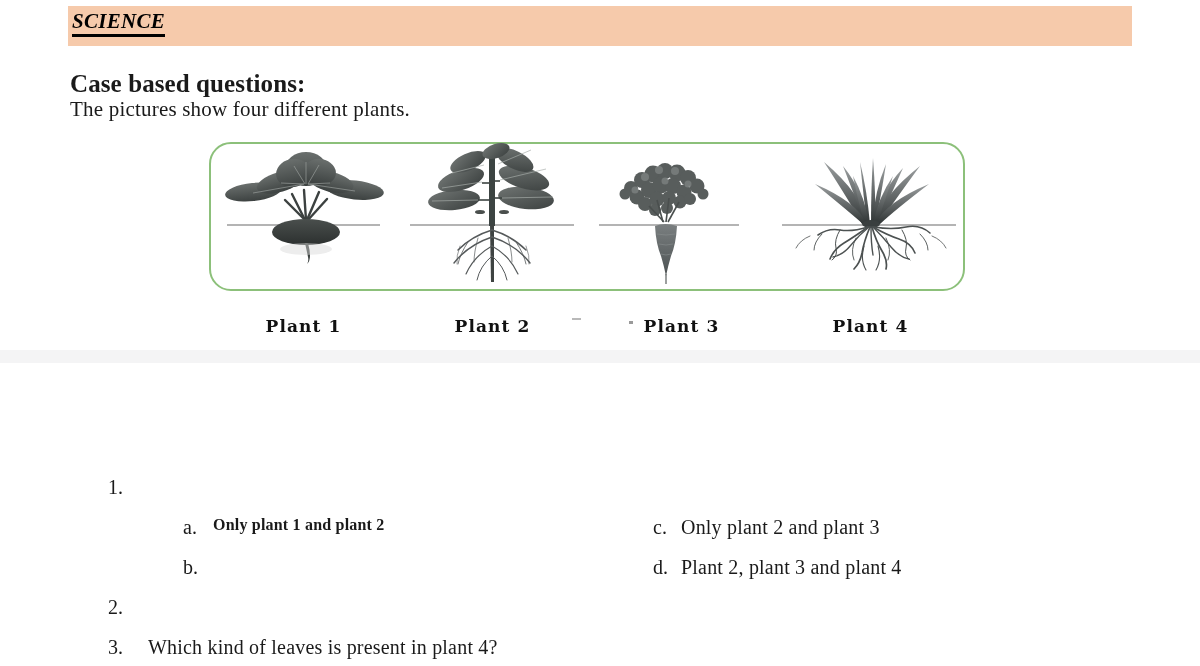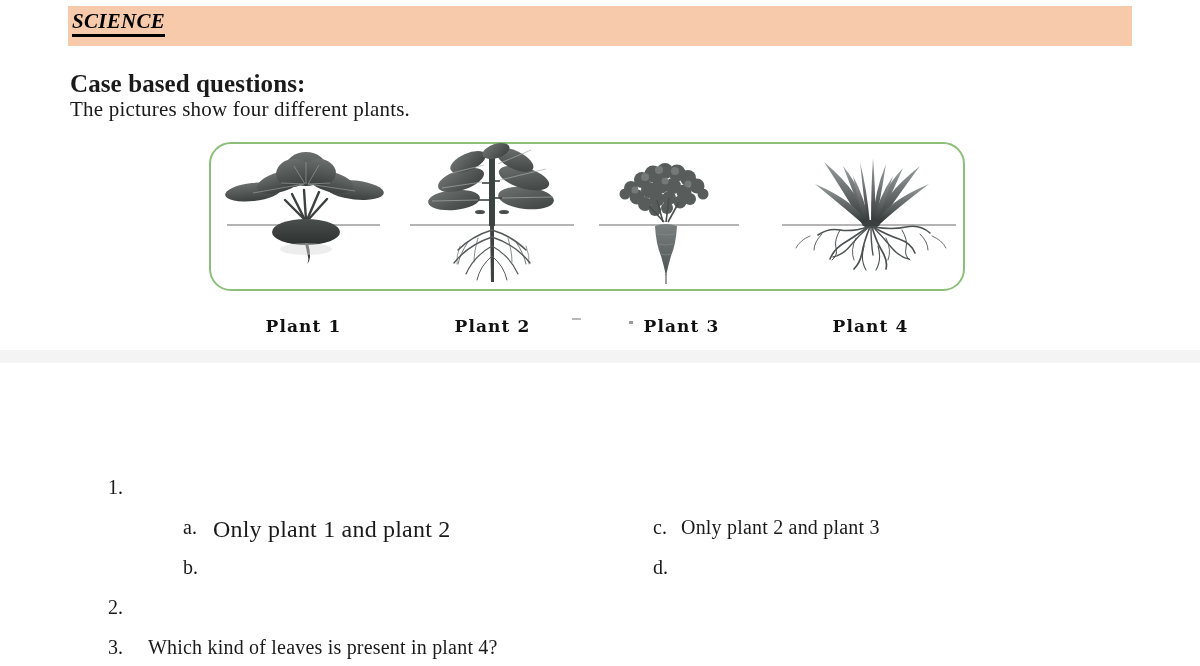--- a/index.html
+++ b/index.html
@@ -171,23 +171,24 @@
   .opt-left-key {
     position: absolute;
     left: 183px;
     top: 0;
     font-size: 20px;
   }
   .opt-left-text {
     position: absolute;
     left: 213px;
     top: 0;
-    font-size: 24px;
+    font-size: 16px;
     letter-spacing: 0.2px;
     white-space: nowrap;
+    font-weight: bold;
   }
   .opt-right-key {
     position: absolute;
     left: 653px;
     top: 0;
     font-size: 20px;
   }
   .opt-right-text {
     position: absolute;
     left: 681px;
@@ -452,20 +453,21 @@
   <div class="opt-row">
     <span class="opt-left-key">a.</span>
     <span class="opt-left-text">Only plant 1 and plant 2</span>
     <span class="opt-right-key">c.</span>
     <span class="opt-right-text">Only plant 2 and plant 3</span>
   </div>
 
   <div class="opt-row">
     <span class="opt-left-key">b.</span>
     <span class="opt-right-key">d.</span>
+    <span class="opt-right-text">Plant 2, plant 3 and plant 4</span>
   </div>
 
   <div class="q-row">
     <span class="q-num">2.</span>
   </div>
 
   <div class="q-row">
     <span class="q-num">3.</span>
     <span class="q-text">Which kind of leaves is present in plant 4?</span>
   </div>

